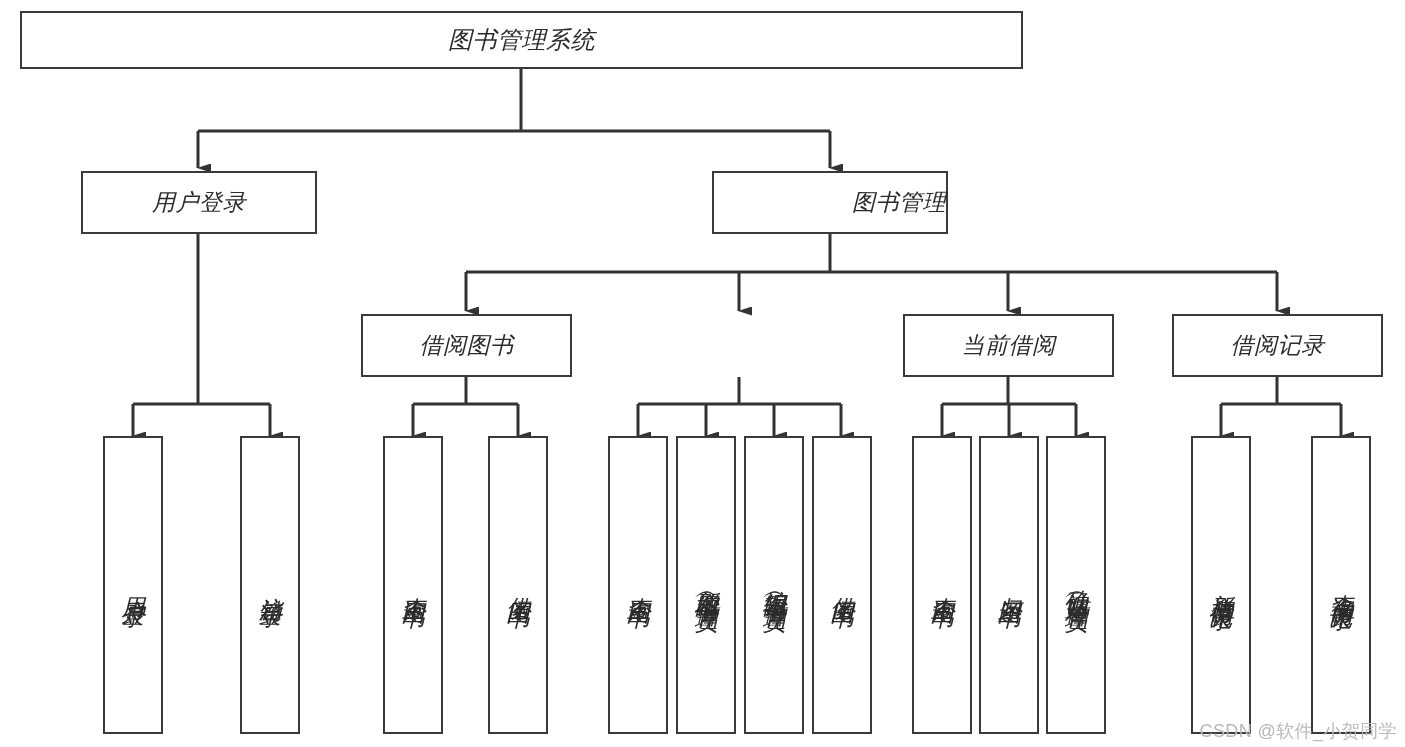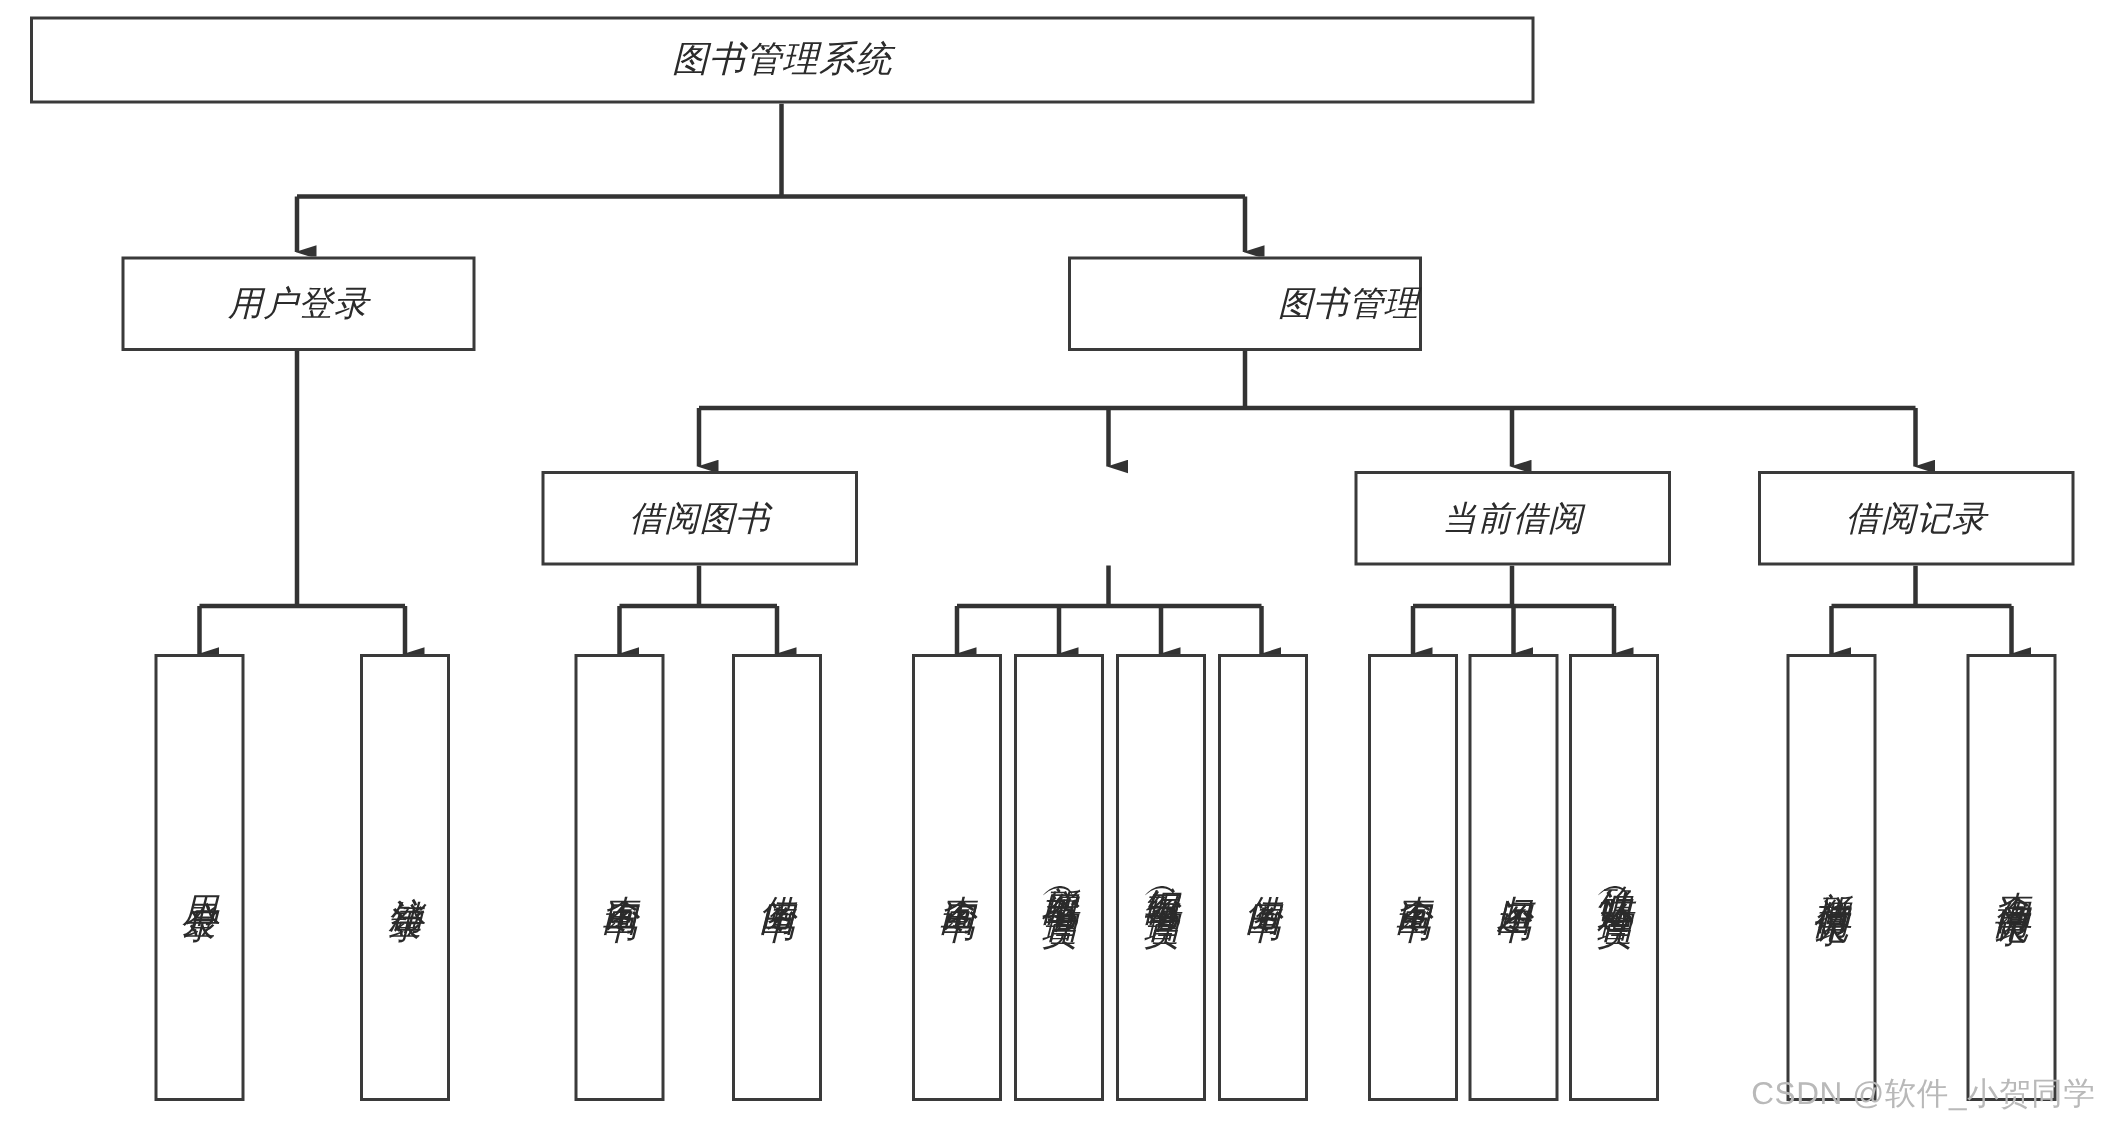--- a/index.html
+++ b/index.html
@@ -59,21 +59,21 @@
     text-orientation: upright;
     font-size: 23px;
     line-height: 1.18;
     letter-spacing: 3px;
     max-height: 268px;
   }
   .watermark {
     position: absolute;
     right: 8px;
     bottom: 4px;
-    font-size: 21px;
+    font-size: 18px;
     color: #b9b9b9;
     z-index: 6;
     white-space: nowrap;
     letter-spacing: 0.4px;
   }
 </style>
 </head>
 <body>
 
 <div id="canvas">

